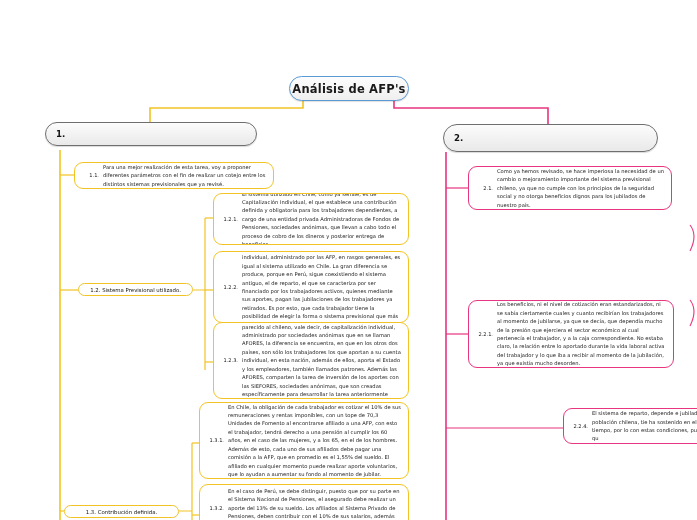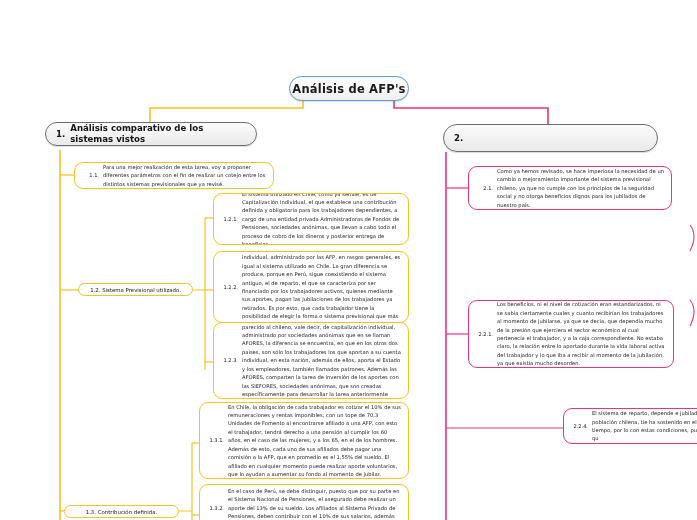--- a/index.html
+++ b/index.html
@@ -114,21 +114,20 @@
     <path d="M446 428 L563 428" stroke="#e8357f" stroke-width="1.2" fill="none"></path>
 
     <path d="M690 225 q8 10 0 26" stroke="#e8357f" stroke-width="1.1" fill="none"></path>
     <path d="M690 300 q8 10 0 26" stroke="#e8357f" stroke-width="1.1" fill="none"></path>
   </svg>
 
   <div class="node root" style="left:289px;top:76px;width:120px;height:25px;">Análisis de AFP's</div>
 
   <div class="node branch b-yellow" style="left:45px;top:122px;width:212px;height:24px;">
     <span class="num">1.</span>
-    <span>Análisis comparativo de los sistemas vistos</span>
   </div>
 
   <div class="node branch b-pink" style="left:443px;top:124px;width:215px;height:28px;">
     <span class="num">2.</span>
   </div>
 
   <div class="node leaf yellow" style="left:74px;top:162px;width:200px;height:27px;">
     <span class="num">1.1.</span>
     <span class="txt">Para una mejor realización de esta tarea, voy a proponer diferentes parámetros con el fin de realizar un cotejo entre los distintos sistemas previsionales que ya revisé.</span>
   </div>

